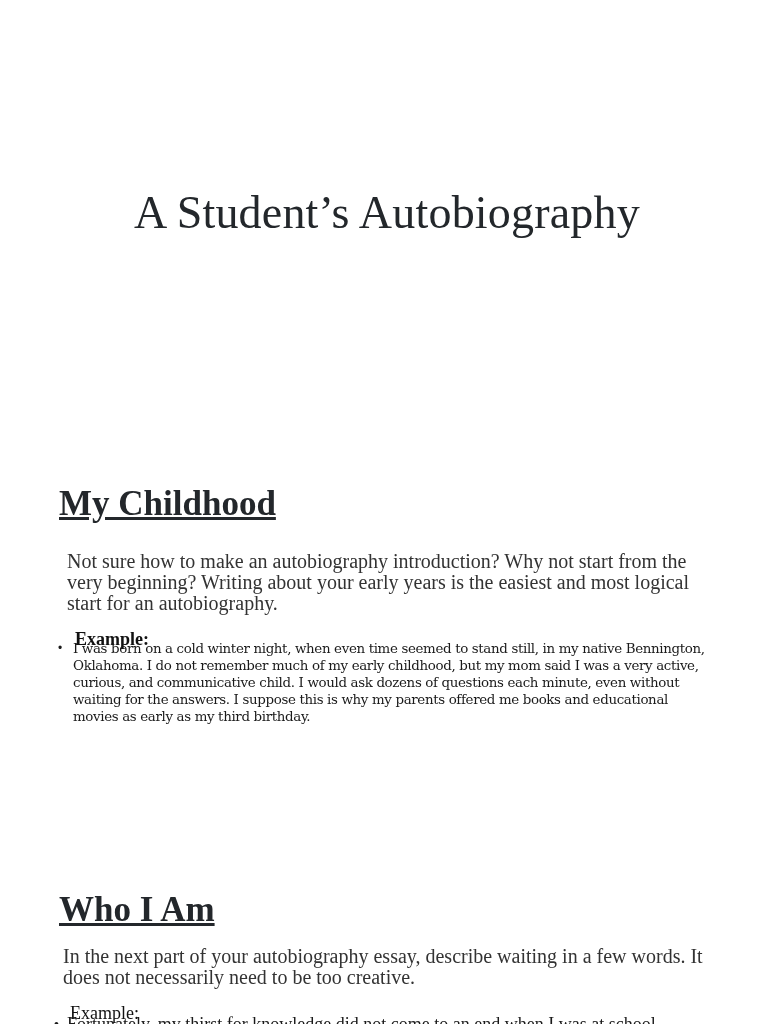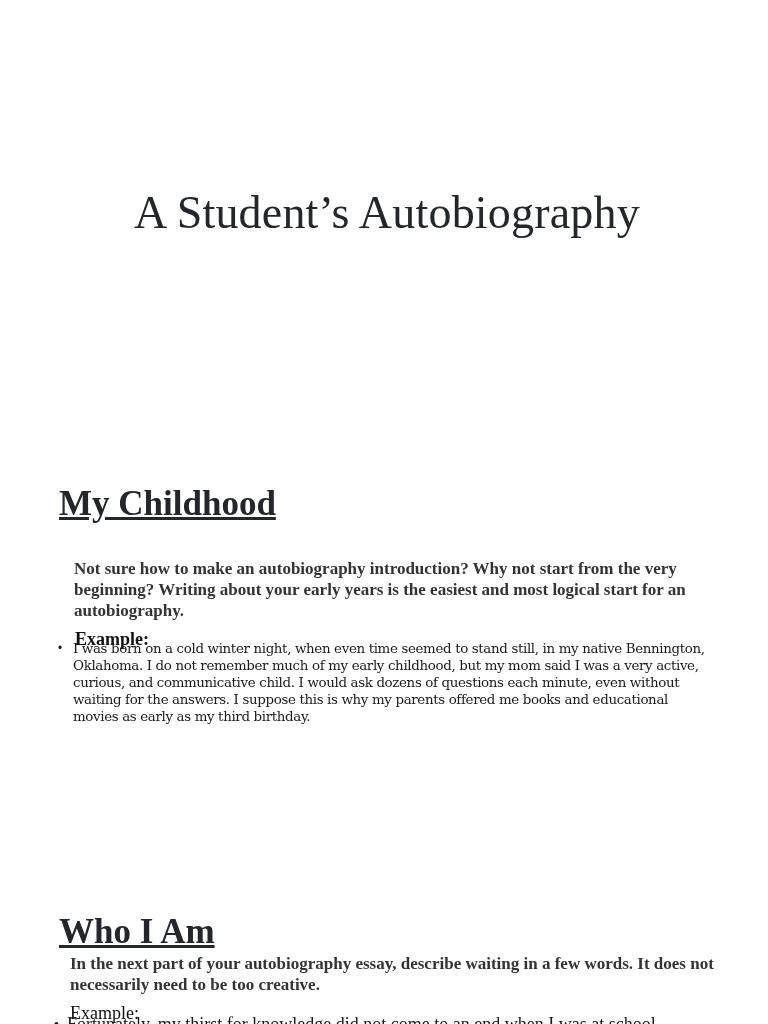--- a/index.html
+++ b/index.html
@@ -35,25 +35,24 @@
     }
     .section-heading {
       margin: 0;
       font-weight: bold;
       color: #23272b;
       font-size: 35px;
       line-height: 40px;
       text-decoration: underline;
     }
     .section-intro {
-      margin: 16px;
-      font-size: 17px;
+      margin: 9px;
+      font-size: 20px;
       line-height: 21px;
       color: #333333;
-      font-weight: bold;
     }
     .example-label {
       margin: 16px;
       font-size: 18px;
       line-height: 22px;
       color: #111111;
     }
     .example-label.bold { font-weight: bold; }
     .example-list {
       list-style: none;
@@ -79,21 +78,21 @@
 
     
     #s1 { top: 0; }
     #s1 .section-heading { position: absolute; top: 484px; left: 59px; }
     #s1 .section-intro { position: absolute; top: 542px; left: 58px; width: 660px; }
     #s1 .example-label { position: absolute; top: 612px; left: 59px; }
     #s1 .example-list { position: absolute; top: 640px; left: 58px; width: 650px; }
 
     
     #s2 { top: 0; }
-    #s2 .section-heading { position: absolute; top: 912px; left: 59px; text-align: center; }
+    #s2 .section-heading { position: absolute; top: 890px; left: 59px; text-align: center; }
     #s2 .section-intro { position: absolute; top: 937px; left: 54px; width: 660px; }
     #s2 .example-label { position: absolute; top: 986px; left: 54px; font-weight: normal; }
     #s2 .example-list { position: absolute; top: 1014px; left: 54px; width: 680px; }
     #s2 .example-item {
       font-family: "Liberation Serif", serif;
       font-size: 18px;
       line-height: 21px;
       padding-left: 13px;
       letter-spacing: 0;
     }

